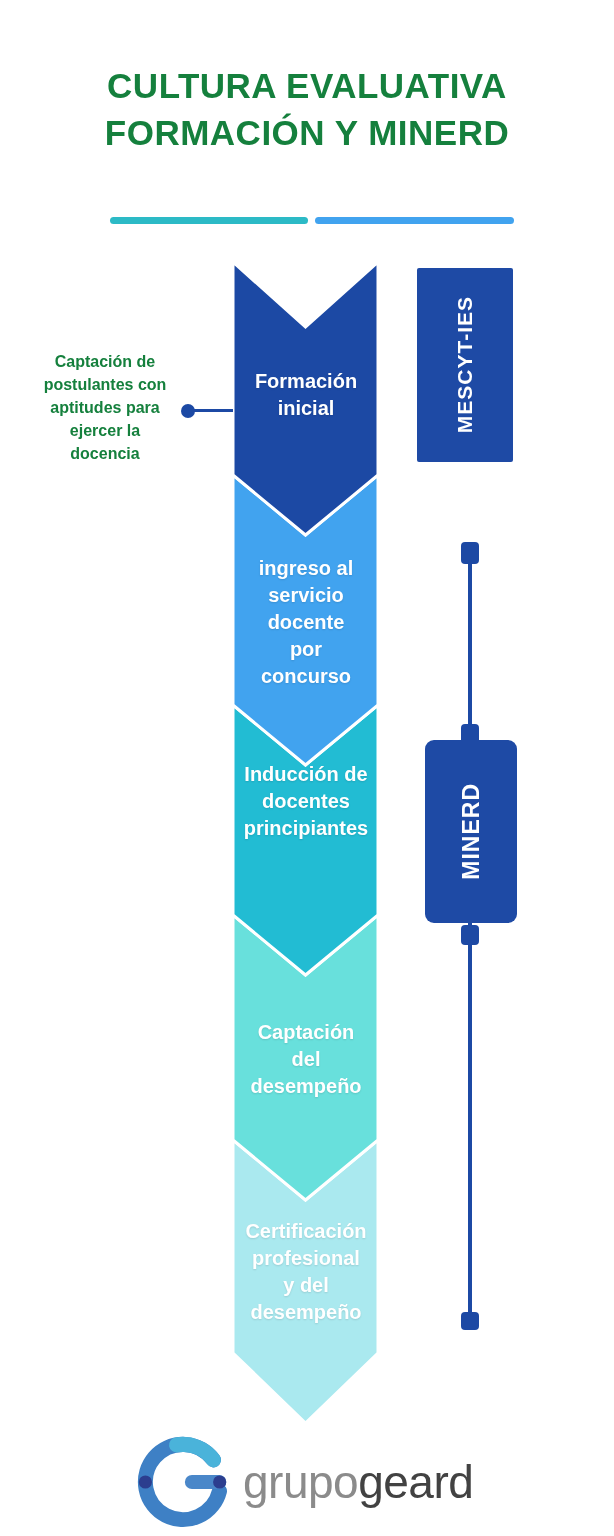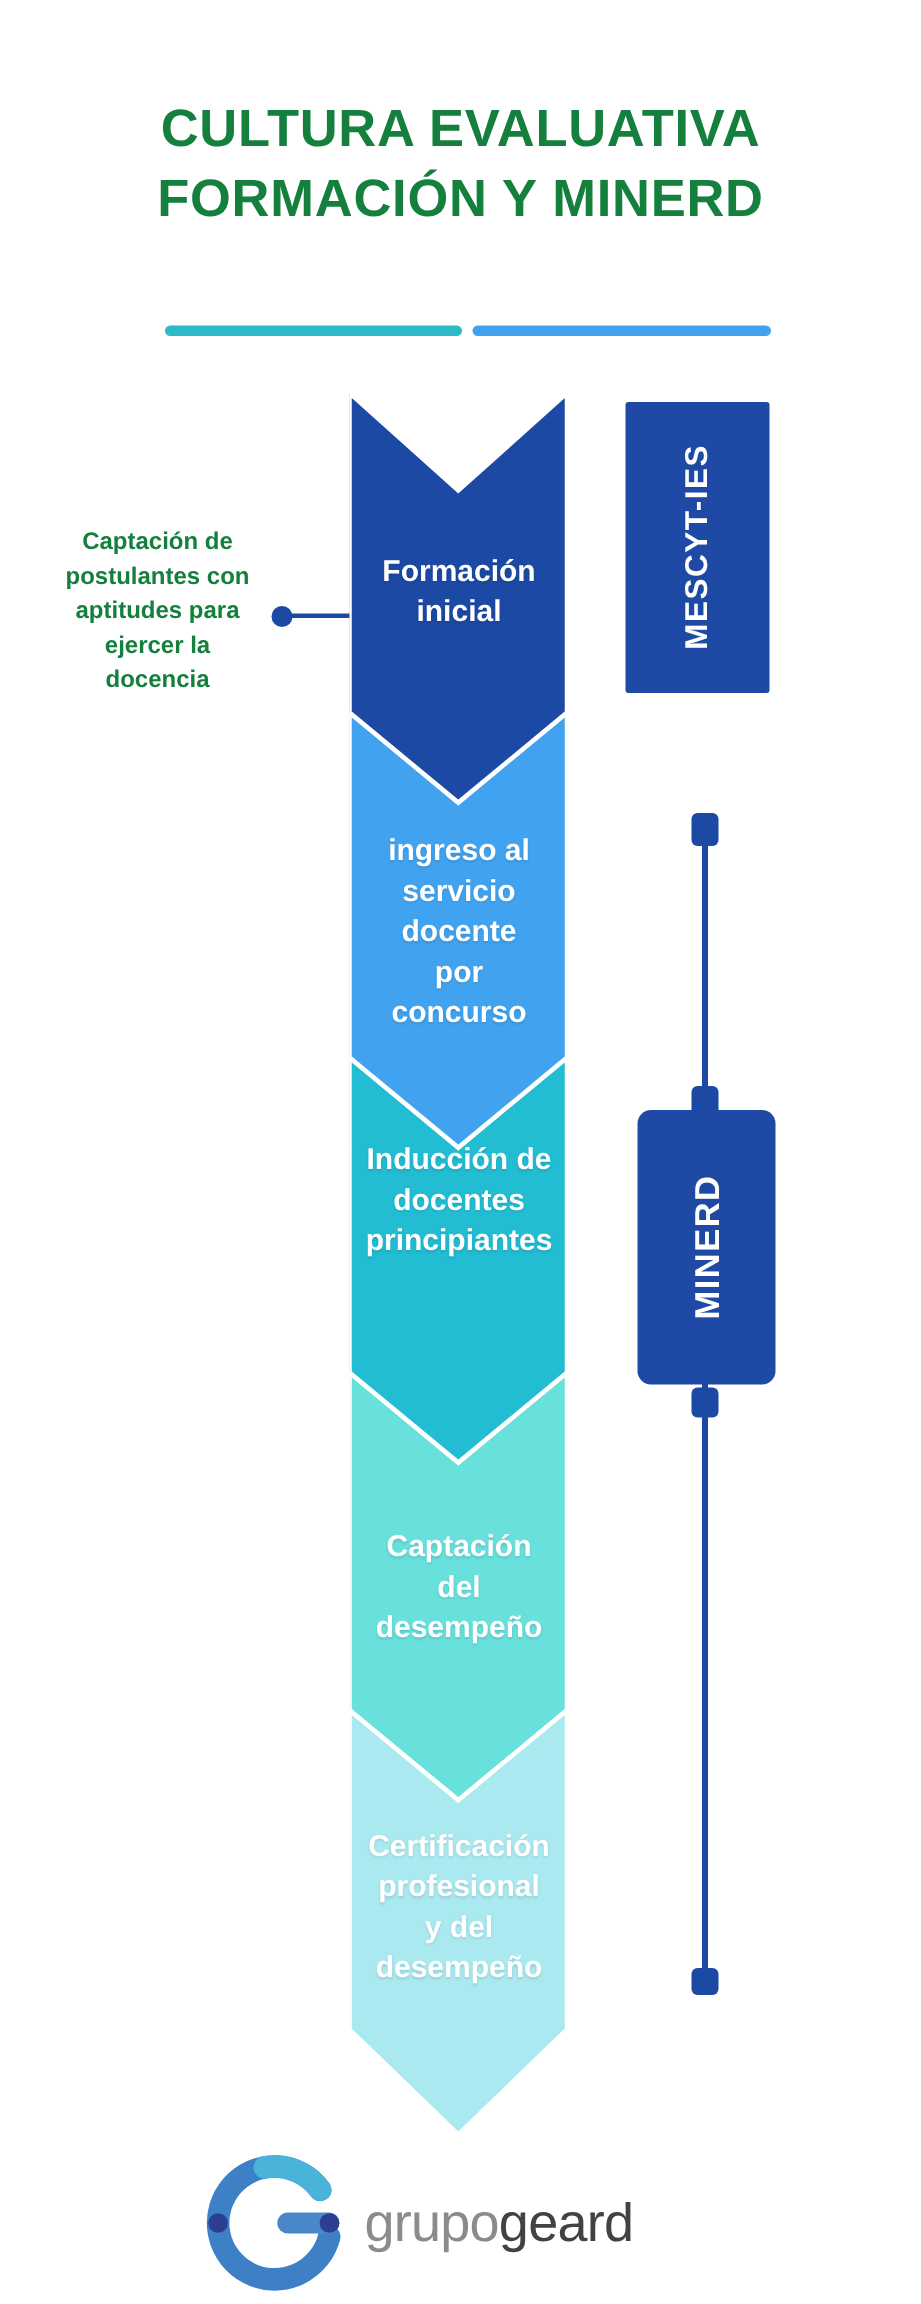--- a/index.html
+++ b/index.html
@@ -43,21 +43,21 @@
   .minerd{left:425px;top:740px;width:92px;height:183px;border-radius:9px;font-size:23px;}
   .vline{position:absolute;left:468px;top:552px;width:4px;height:775px;}
   .vsq{position:absolute;left:461px;width:18px;border-radius:4px;}
   .vsq-top{top:542px;height:22px;}
   .vsq-conn1{top:724px;height:20px;}
   .vsq-conn2{top:925px;height:20px;}
   .vsq-bot{top:1312px;height:18px;}
   
   .logo-icon{position:absolute;left:136px;top:1435px;width:94px;height:94px;}
   .logo-text{
-    position:absolute;left:243px;top:1454px;font-size:36px;line-height:56px;
+    position:absolute;left:243px;top:1454px;font-size:46px;line-height:56px;
     letter-spacing:-0.5px;
   }
 </style>
 </head>
 <body>
 
 <div id="canvas">
 
   <div class="title">
     <div>CULTURA EVALUATIVA</div>

